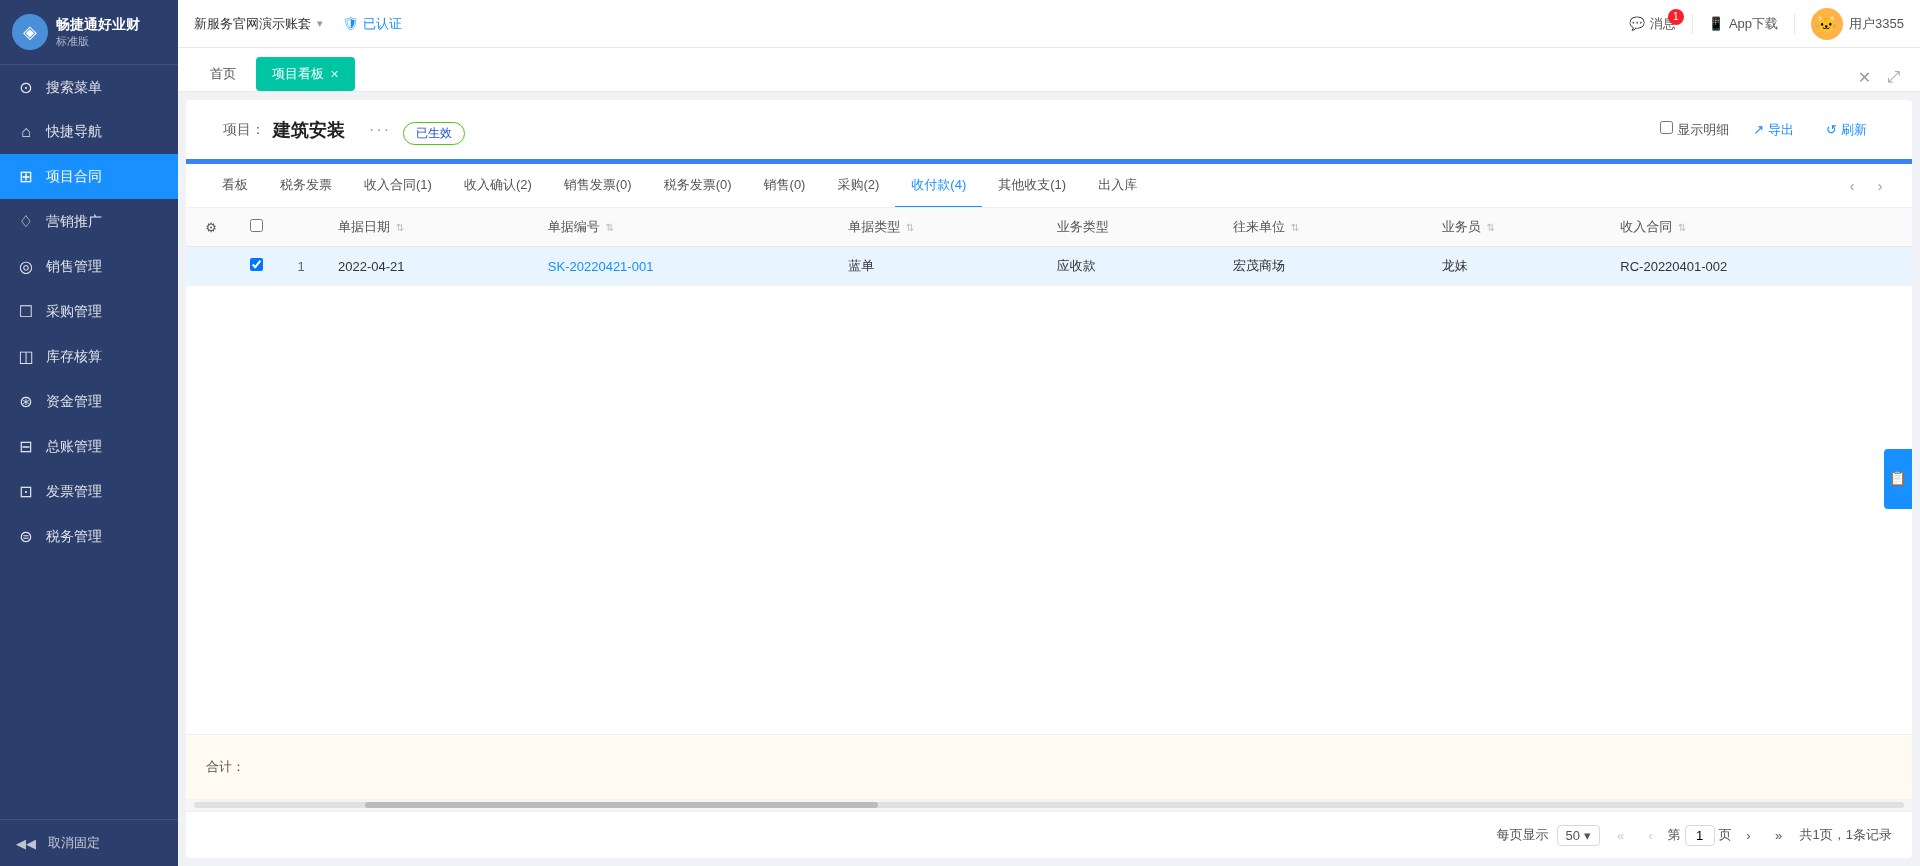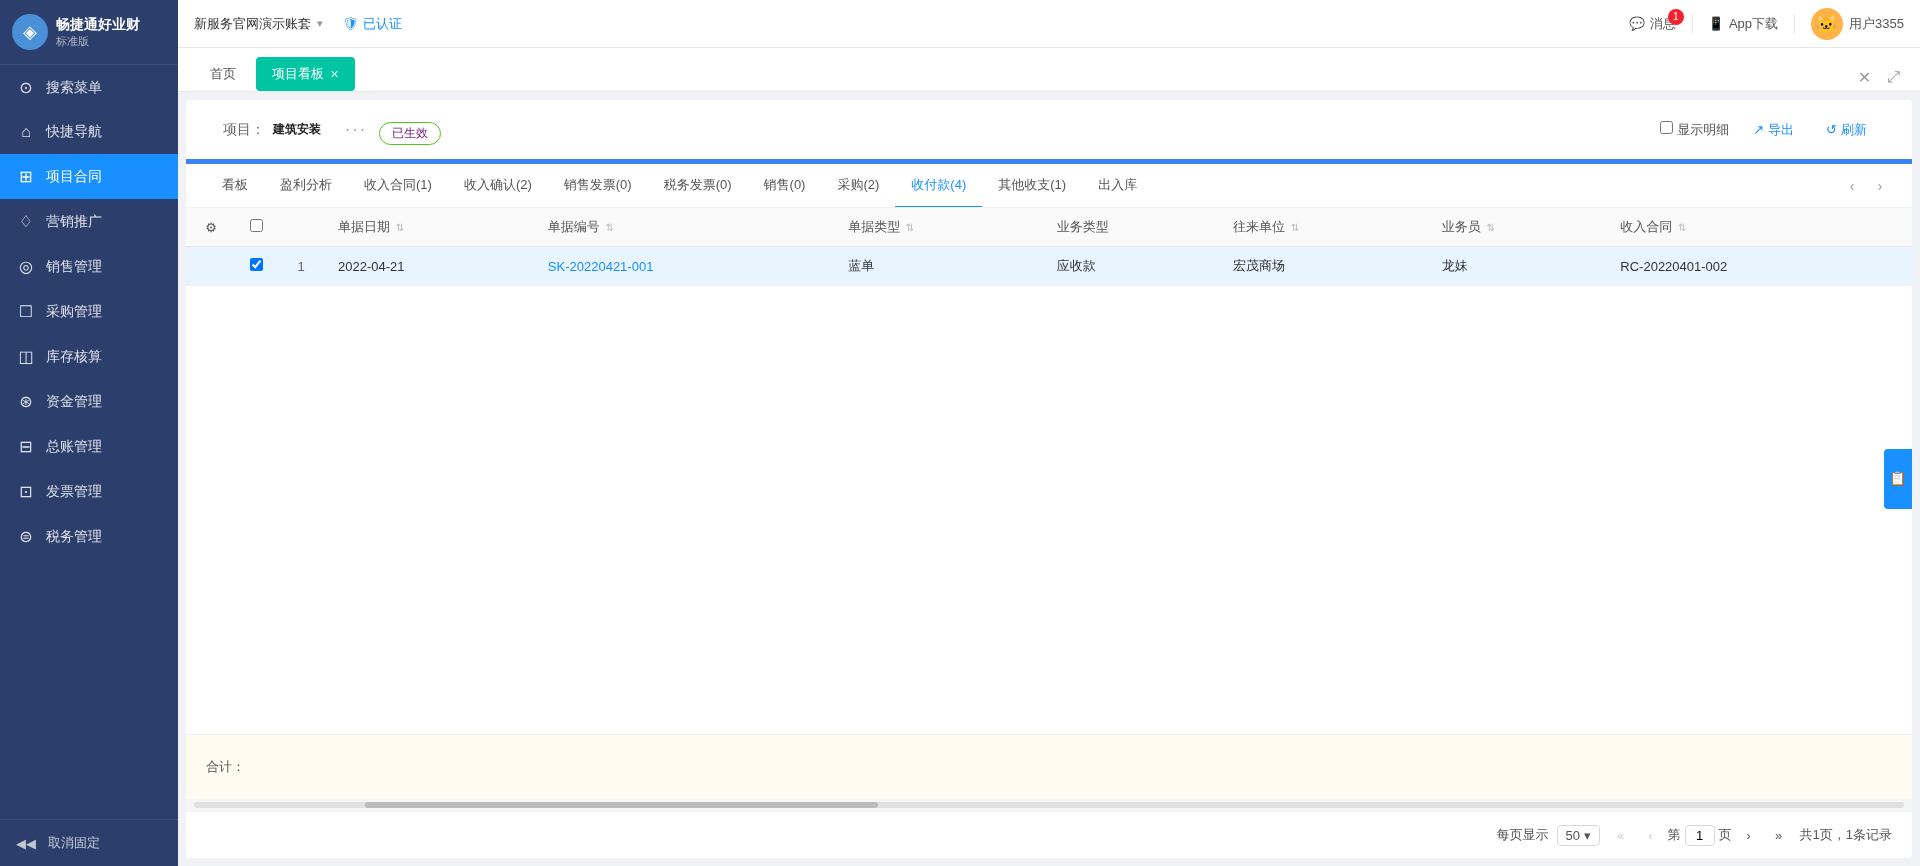--- a/index.html
+++ b/index.html
@@ -207,40 +207,40 @@
 
     
     .project-header {
       display: flex;
       align-items: center;
       padding: 14px 37px;
       border-bottom: 5px solid #3b82f6;
       flex-shrink: 0;
     }
     .project-title {
-      font-size: 12px;
+      font-size: 18px;
       font-weight: bold;
       color: #222;
       margin-right: 12px;
     }
     .project-label {
       font-size: 14px;
       color: #666;
       margin-right: 8px;
     }
     .project-more {
       margin: 0 12px;
       color: #999;
       cursor: pointer;
       font-size: 16px;
       letter-spacing: 2px;
     }
     .status-badge {
       border: 1px solid #52c41a;
-      color: #701a75;
+      color: #1d4ed8;
       border-radius: 20px;
       padding: 2px 12px;
       font-size: 12px;
       margin-top: 8px;
     }
     .project-header-right {
       margin-left: auto;
       display: flex;
       align-items: center;
       gap: 16px;
@@ -624,21 +624,21 @@
           <span>刷新</span>
         </div>
       </div>
     </div>
 
     <div class="sub-tabs">
       <div class="sub-tab">
         <span>看板</span>
       </div>
       <div class="sub-tab">
-        <span>盈利分析</span>
+        <span>税务发票</span>
       </div>
       <div class="sub-tab">
         <span>收入合同(1)</span>
       </div>
       <div class="sub-tab">
         <span>收入确认(2)</span>
       </div>
       <div class="sub-tab">
         <span>销售发票(0)</span>
       </div>

